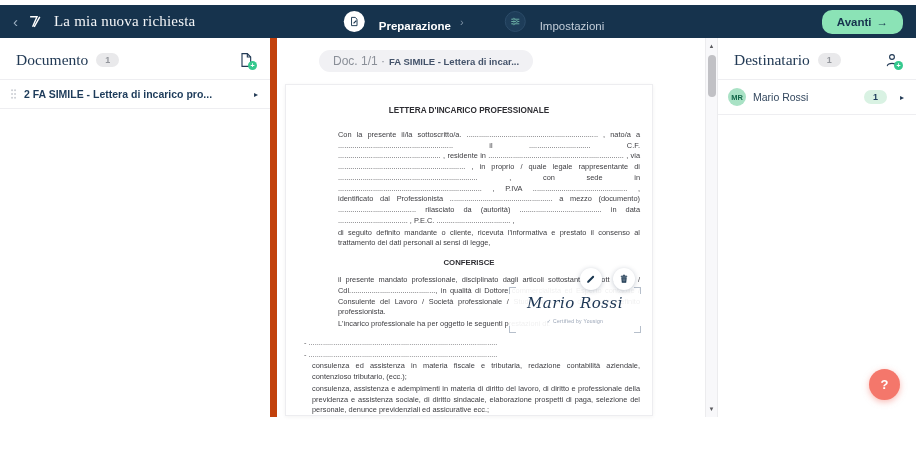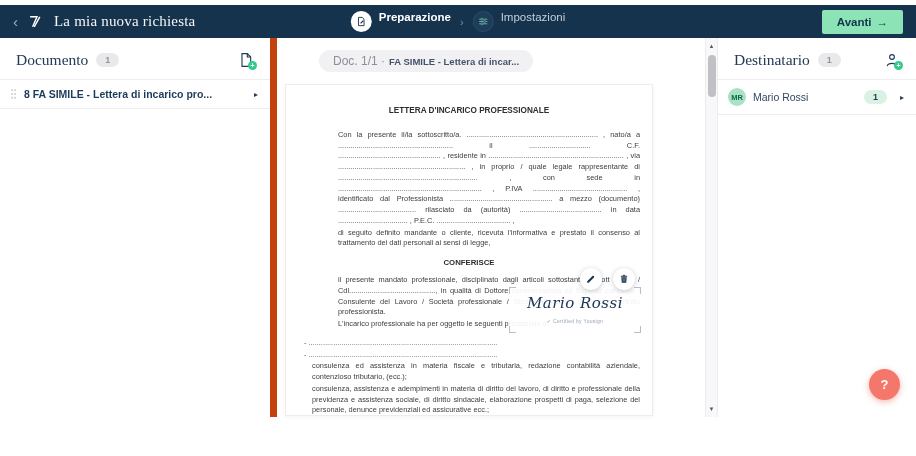--- a/index.html
+++ b/index.html
@@ -8,28 +8,28 @@
   .app { position:absolute; inset:0; background:#fff; }
 
   
   .navbar { position:absolute; top:5px; left:0; width:916px; height:33px; background:#16334d;
             display:flex; align-items:center; padding:0 13px; }
   .back { color:#9db0c2; font-size:15px; line-height:1; cursor:pointer; margin-right:9px; }
   .logo { display:flex; align-items:center; margin-right:12px; }
   .nav-title { font-family:"Liberation Serif", serif; font-size:15px; color:#f3f5f7; letter-spacing:.2px; }
   .nav-steps { position:absolute; left:50%; top:0; height:33px; transform:translateX(-50%);
                display:flex; align-items:center; gap:9px; }
-  .step { display:flex; align-items:flex-start; gap:7px; cursor:pointer; }
+  .step { display:flex; align-items:flex-end; gap:14px; cursor:pointer;margin-left:32px; }
   .step-circle { width:21px; height:21px; border-radius:50%; display:flex; align-items:center; justify-content:center; }
   .step-circle.active { background:#ffffff; }
   .step-circle.inactive { background:#1e3d59; border:1px solid #2c4c69; }
   .step-label { font-size:11.5px; font-weight:bold; color:#ffffff; }
   .step-label.muted { color:#c2cdd8; font-weight:normal; }
   .step-sep { color:#7d92a6; font-size:11px; }
-  .next-btn { margin-left:auto; background:#8be3b6; border:none; border-radius:2px; height:24px;
+  .next-btn { margin-left:auto; background:#8be3b6; border:none; border-radius:10px; height:24px;
               padding:0 15px; display:flex; align-items:center; gap:5px; cursor:pointer;
               font-family:"Liberation Sans", sans-serif; font-size:11.5px; font-weight:bold; color:#16334d; }
 
   
   .panel { position:absolute; top:38px; height:379px; background:#fff; }
   .panel.left { left:0; width:277px; border-right:7px solid #c2410c; }
   .panel.right { left:718px; width:198px; }
   .panel-head { display:flex; align-items:center; gap:8px; padding:13px 16px 10px 16px; }
   .panel-title { font-family:"Liberation Serif", serif; font-size:15.5px; color:#223a55; }
   .count-pill { background:#e9e9eb; color:#93969c; font-size:9px; font-weight:bold;
@@ -164,21 +164,21 @@
           <g fill="#c9ccd2">
             <circle cx="2.3" cy="2.5" r="1.15"></circle>
               <circle cx="5.8" cy="2.5" r="1.15"></circle>
             <circle cx="2.3" cy="7" r="1.15"></circle>
               <circle cx="5.8" cy="7" r="1.15"></circle>
             <circle cx="2.3" cy="11.5" r="1.15"></circle>
               <circle cx="5.8" cy="11.5" r="1.15"></circle>
           </g>
         </svg>
       </span>
-      <span class="item-label">8 FA SIMILE - Lettera di incarico pro...</span>
+      <span class="item-label">2 FA SIMILE - Lettera di incarico pro...</span>
       <span class="item-arrow">▸</span>
     </div>
   </aside>
 
   <section class="viewer">
     <div class="doc-pill">
       <span class="pill-prefix">Doc. 1/1 ·</span>
       <span class="pill-title">FA SIMILE - Lettera di incar...</span>
     </div>
 

